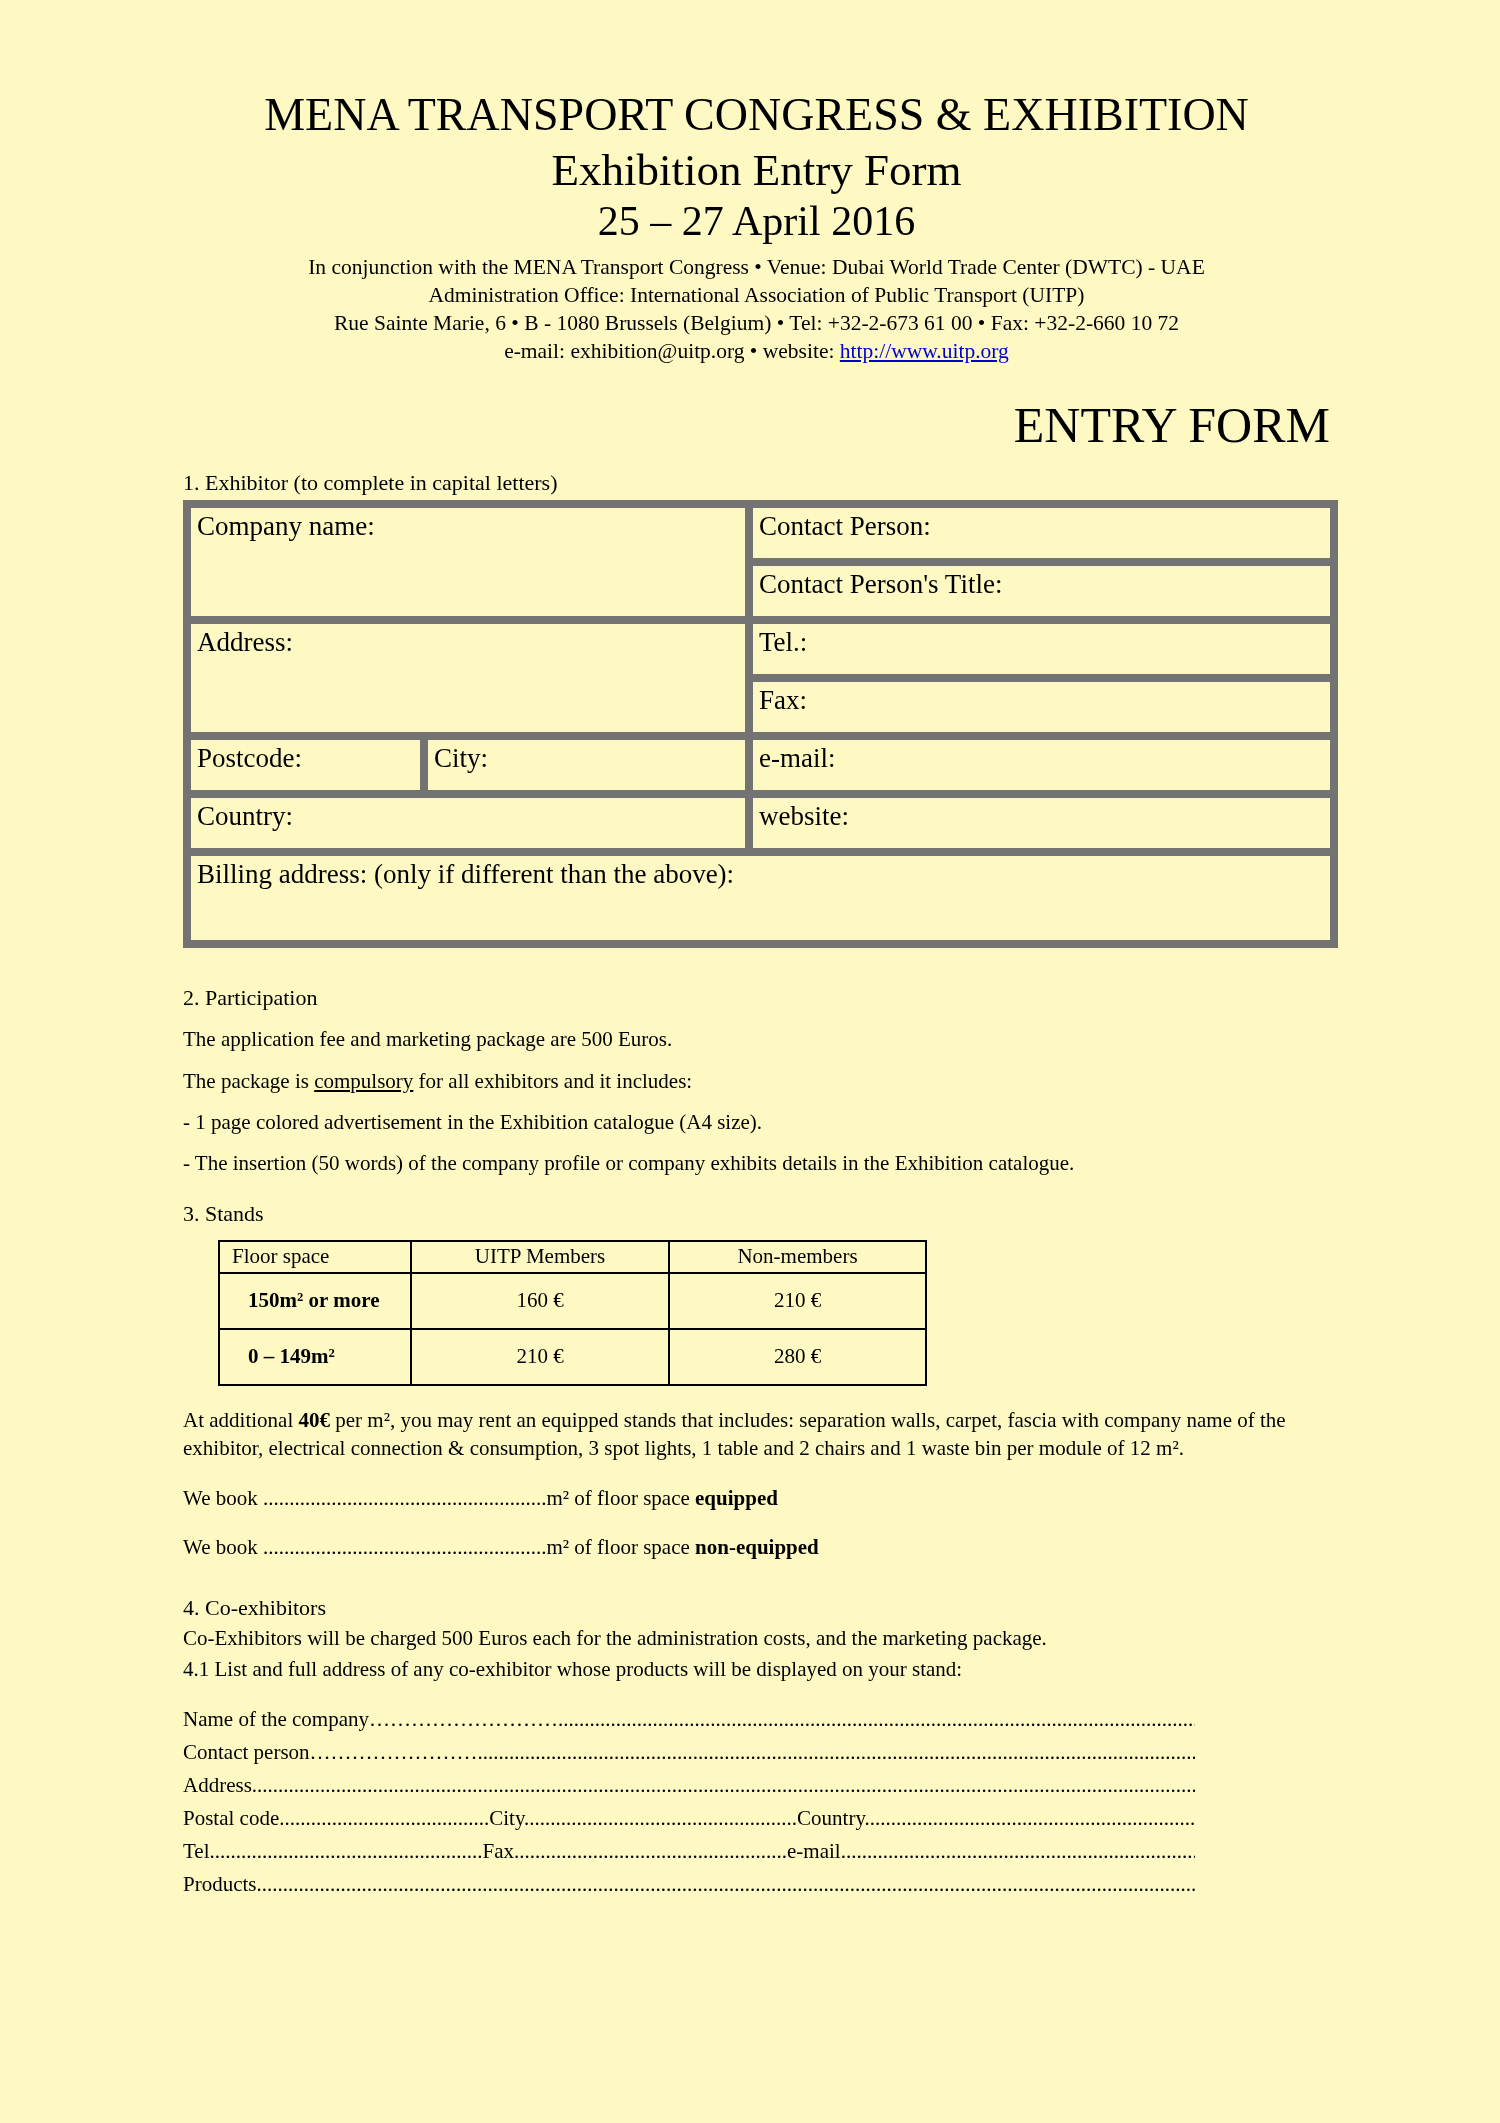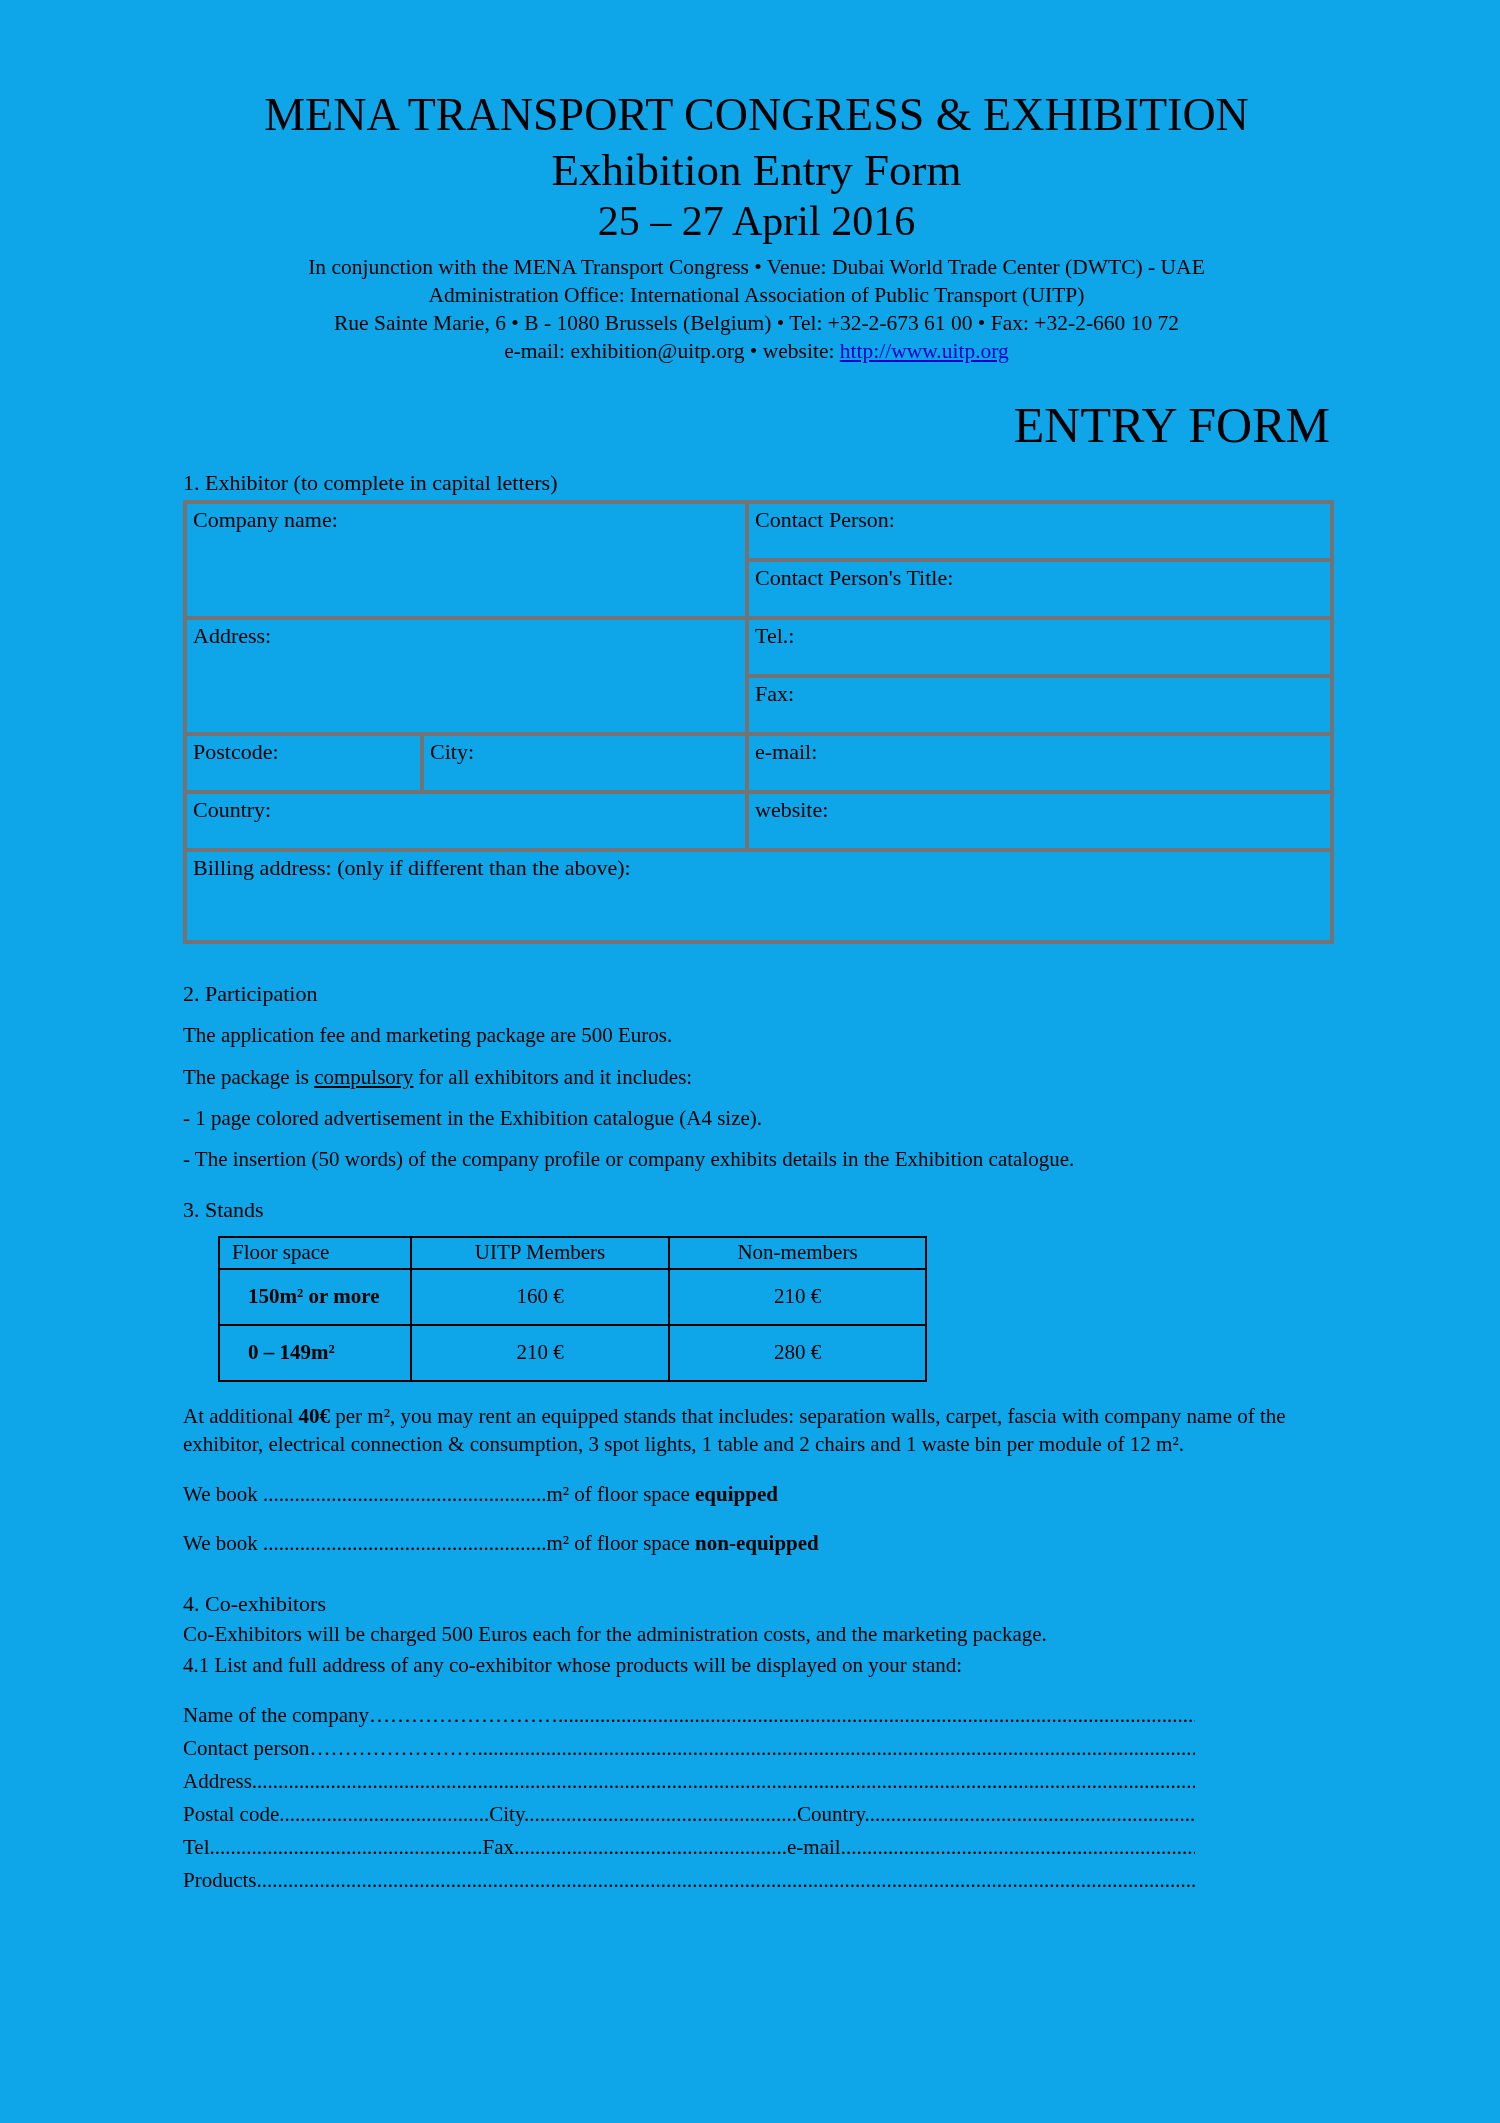--- a/index.html
+++ b/index.html
@@ -5,41 +5,41 @@
   * { margin: 0; padding: 0; box-sizing: border-box; }
   html, body { background: #ffffff; }
   body {
     width: 1500px;
     font-family: "Liberation Serif", serif;
     color: #000000;
   }
   .page {
     width: 1500px;
     height: 2123px;
-    background: #0ea5e9;
+    background: #fef9c3;
     overflow: hidden;
     padding: 86px 170px 0 183px;
     position: relative;
   }
   .doc-header { text-align: center; }
   .doc-title   { font-size: 46px; font-weight: normal; line-height: 1.26; }
   .doc-subtitle{ font-size: 45px; font-weight: normal; line-height: 1.16; }
   .doc-dates   { font-size: 42px; font-weight: normal; line-height: 1.22; margin-bottom: 6px; }
   .hdr-line    { font-size: 21.5px; line-height: 28px; }
   a.site-link  { color: #0000cc; text-decoration: underline; cursor: pointer; }
 
   .entry-title { text-align: right; font-size: 50px; font-weight: normal; margin-top: 30px; line-height: 1.2; }
 
   .sec-heading { font-size: 22px; font-weight: normal; line-height: 28px; }
 
   .sec1 { margin-top: 14px; }
   .exhibitor-table { width: 1147px; border-collapse: collapse; margin-top: 3px; table-layout: fixed; }
   .exhibitor-table td {
-    border: 4px solid #737373;
-    font-size: 22px;
+    border: 8px solid #737373;
+    font-size: 27px;
     vertical-align: top;
     padding: 3px 6px;
     overflow: hidden;
   }
   .exhibitor-table td.h58 { height: 58px; }
   .exhibitor-table td.billing { height: 92px; }
 
   .sec2 { margin-top: 36px; }
   .body-p { font-size: 21px; margin-top: 14px; line-height: 1.3; }
   .ul { text-decoration: underline; }

